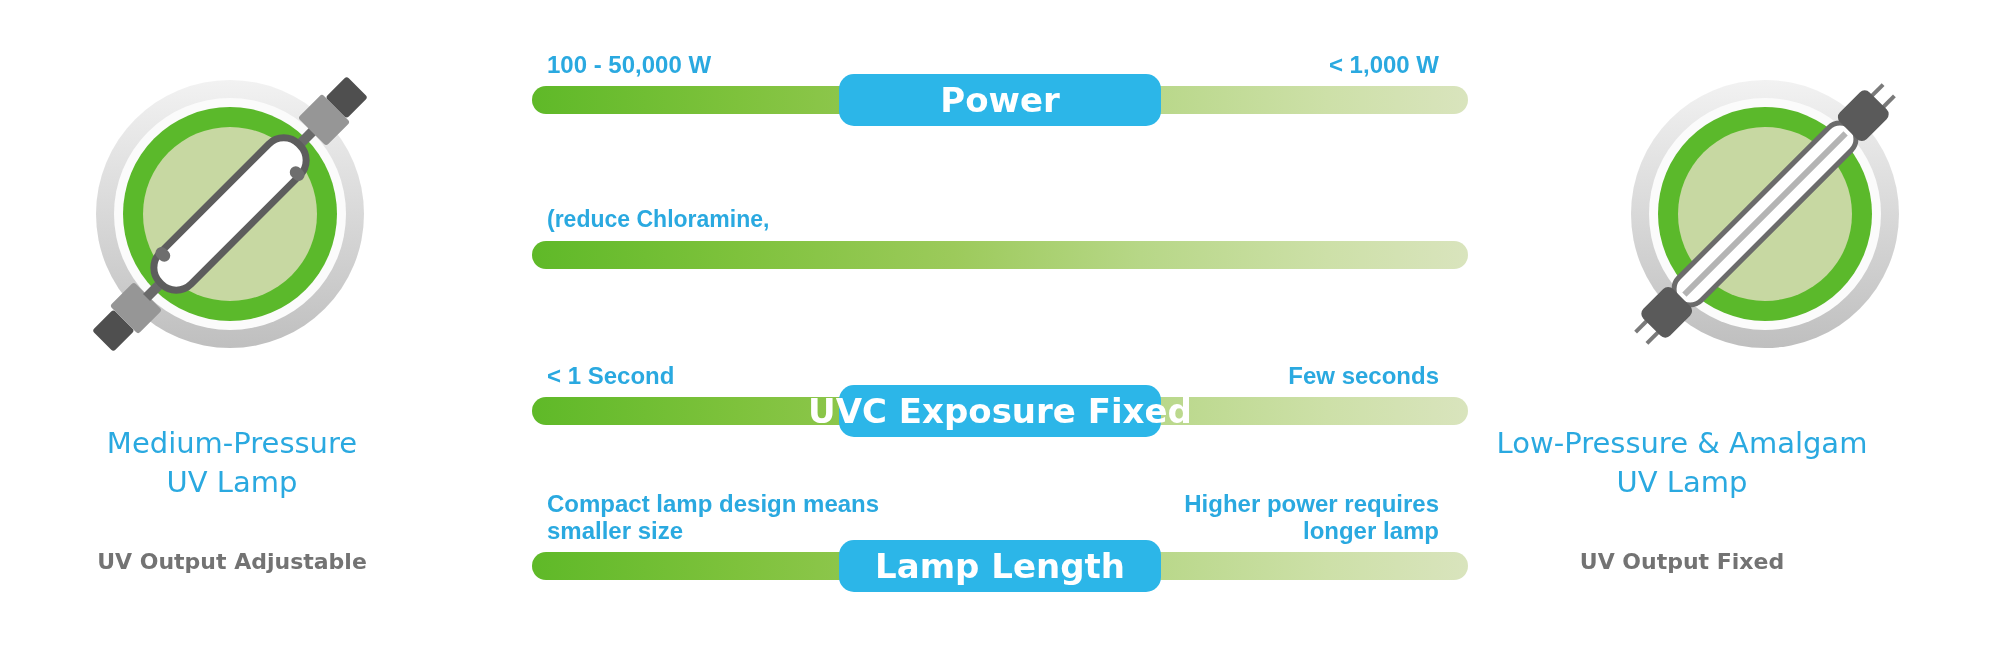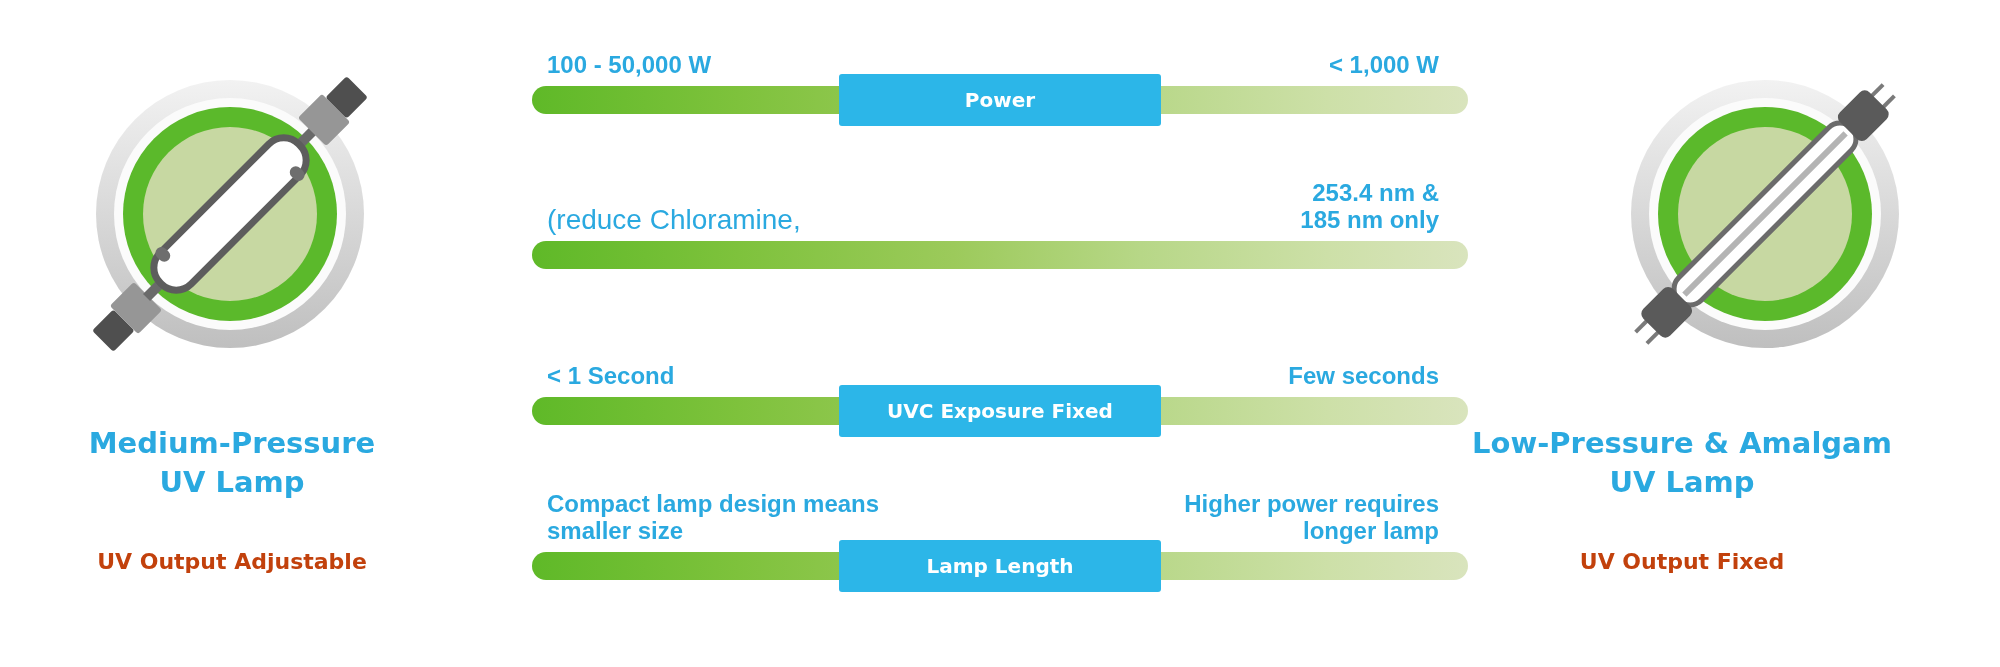--- a/index.html
+++ b/index.html
@@ -10,41 +10,41 @@
 
   
   .row { position:absolute; left:532px; width:936px; height:28px; }
   .bar {
     position:absolute; inset:0; border-radius:14px;
     background:linear-gradient(90deg,#5fb928 0%,#7ec23c 22%,#9cca5b 45%,
                #b7d787 65%,#cde0a8 85%,#d9e4bd 100%);
   }
   .pill {
     position:absolute; top:-12px; left:50%; width:322px; height:52px;
-    margin-left:-161px; border-radius:3px; background:#2cb6e8;
+    margin-left:-161px; border-radius:15px; background:#2cb6e8;
     display:flex; align-items:center; justify-content:center;
     color:#ffffff; font-family:"DejaVu Sans", sans-serif;
-    font-weight:bold; font-size:20px; white-space:nowrap;
+    font-weight:bold; font-size:34px; white-space:nowrap;
   }
   .lbl {
     position:absolute; bottom:calc(100% + 8px); color:#2aa9e0;
     font-weight:bold; font-size:24px; line-height:27px; white-space:nowrap;
   }
   .lbl.left  { left:15px; text-align:left; }
   .lbl.right { right:29px; text-align:right; }
-  .lbl .reg  { font-weight:normal; font-size:28px; }
+  .lbl .reg  { font-weight:bold; font-size:23px; }
 
   
   .panel-title {
     position:absolute; top:424px; text-align:center; color:#2aa9e0;
-    font-family:"DejaVu Sans", sans-serif; font-weight:bold;
+    font-family:"DejaVu Sans", sans-serif; font-weight:normal;
     font-size:29px; line-height:39px;
   }
   .panel-sub {
-    position:absolute; top:549px; text-align:center; color:#c2410c;
+    position:absolute; top:549px; text-align:center; color:#737373;
     font-family:"DejaVu Sans", sans-serif; font-weight:bold; font-size:22px;
   }
   #title-left, #subtitle-left  { left:30px;   width:404px; }
   #title-right, #subtitle-right{ left:1462px; width:440px; }
 
   .lamp-icon { position:absolute; top:24px; }
   #icon-left  { left:40px; }
   #icon-right { left:1575px; }
 </style>
 </head>
@@ -120,24 +120,20 @@
       <div>&lt; 1,000 W</div>
     </div>
     <div class="pill">Power</div>
   </div>
 
   <div class="row" style="top:241px">
     <div class="bar"></div>
     <div class="lbl left">
       <div class="reg">(reduce Chloramine,</div>
     </div>
-    <div class="lbl right">
-      <div>253.4 nm &amp;</div>
-      <div>185 nm only</div>
-    </div>
   </div>
 
   <div class="row" style="top:397px">
     <div class="bar"></div>
     <div class="lbl left">
       <div>&lt; 1 Second</div>
     </div>
     <div class="lbl right">
       <div>Few seconds</div>
     </div>

